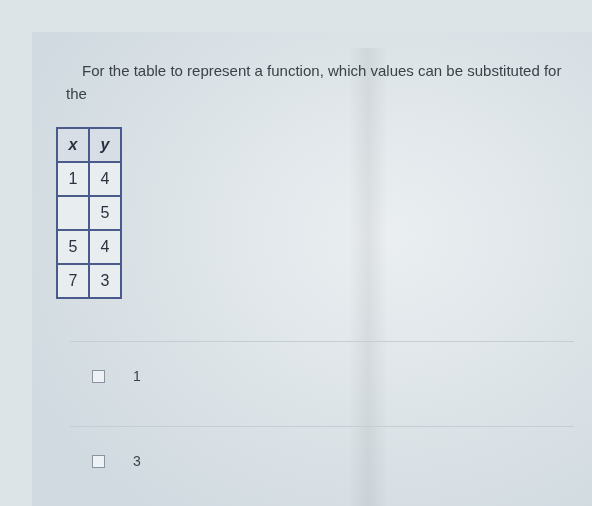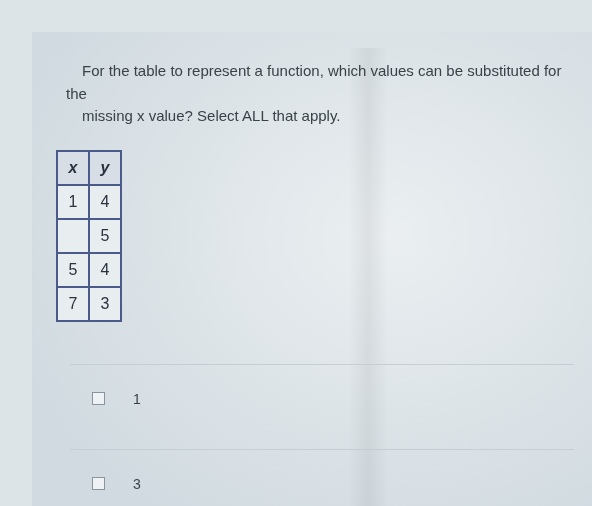--- a/index.html
+++ b/index.html
@@ -86,21 +86,20 @@
     pointer-events: none;
   }
 </style>
 </head>
 <body>
 
 <div class="fold-shadow"></div>
 
 <div class="question-text">
   <span>For the table to represent a function, which values can be substituted for the</span><br>
-  <span>missing x value? Select ALL that apply.</span>
 </div>
 
 <table class="data-table">
   <tbody>
       <tr>
     <th>x</th>
     <th>y</th>
   </tr>
   <tr>
     <td>1</td>

